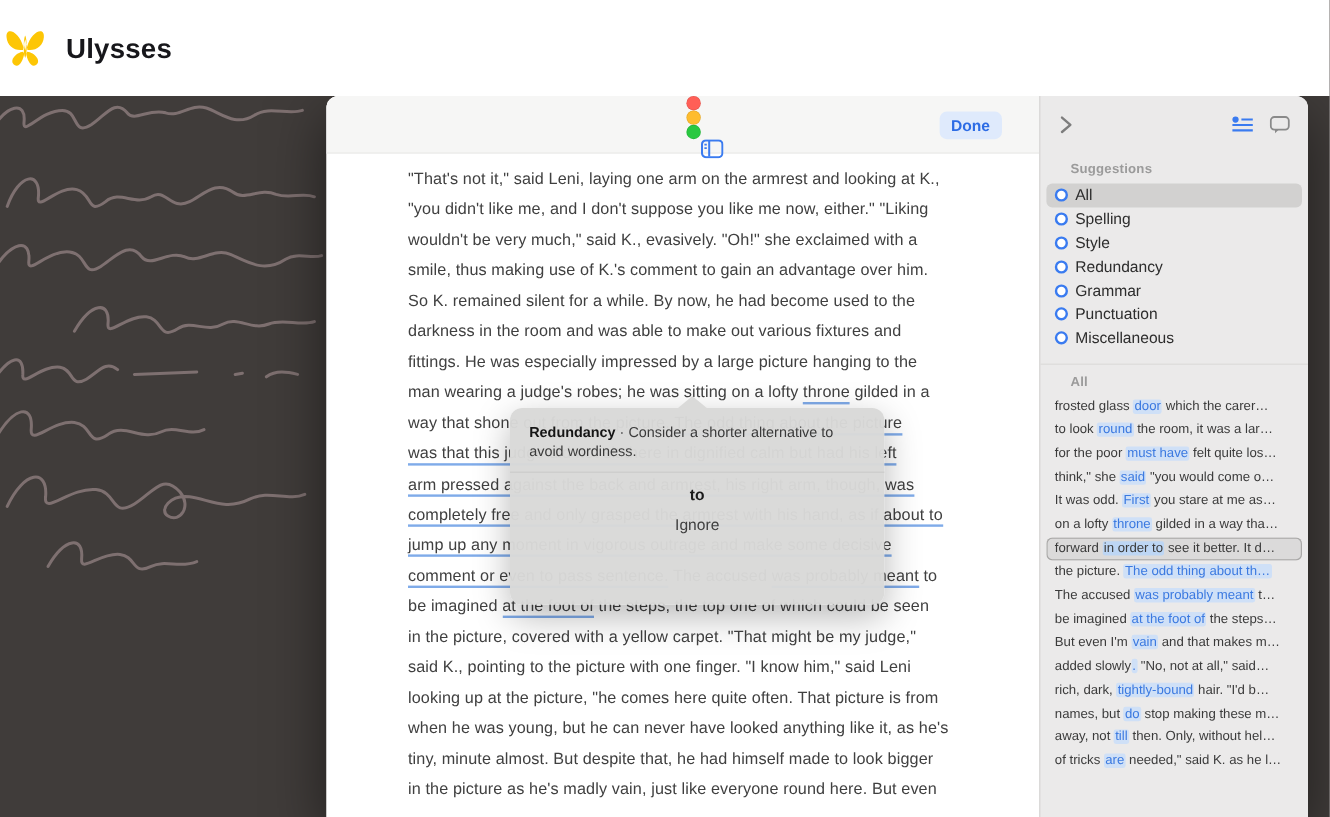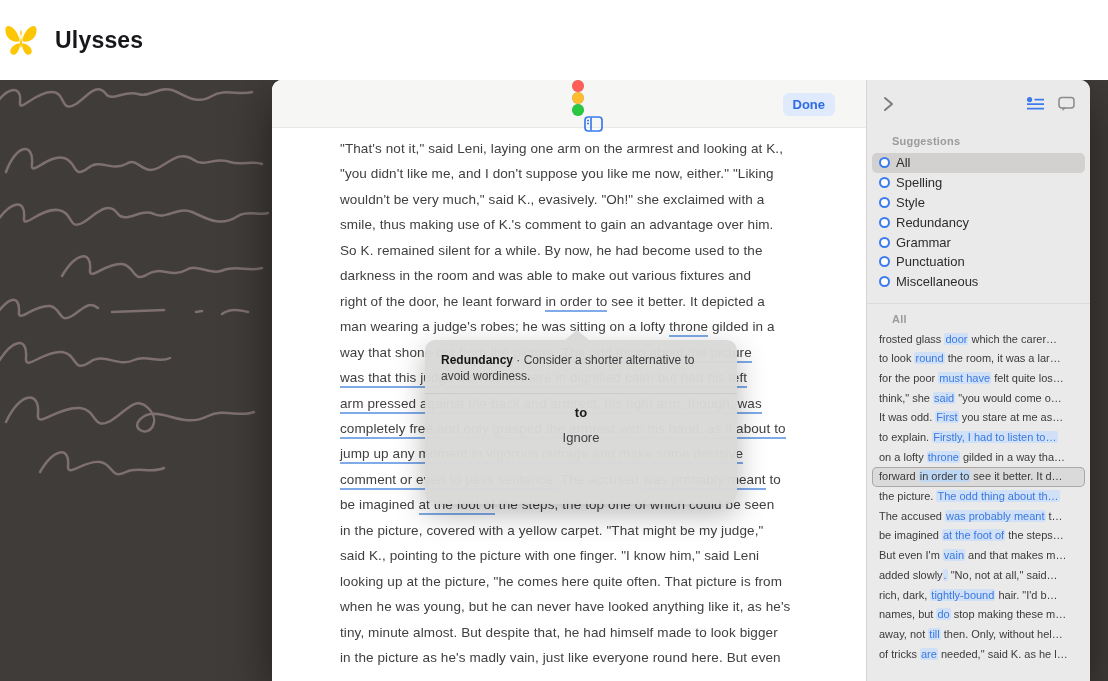--- a/index.html
+++ b/index.html
@@ -129,21 +129,21 @@
       <button class="done-btn">Done</button>
     </div>
 
     <div class="editor-text">
         <div class="tline"><span>"That's not it," said Leni, laying one arm on the armrest and looking at K.,</span></div>
         <div class="tline"><span>"you didn't like me, and I don't suppose you like me now, either." "Liking</span></div>
         <div class="tline"><span>wouldn't be very much," said K., evasively. "Oh!" she exclaimed with a</span></div>
         <div class="tline"><span>smile, thus making use of K.'s comment to gain an advantage over him.</span></div>
         <div class="tline"><span>So K. remained silent for a while. By now, he had become used to the</span></div>
         <div class="tline"><span>darkness in the room and was able to make out various fixtures and</span></div>
-        <div class="tline"><span>right of the door, he leant forward </span><span class="u">in order to</span><span> see it better. It depicted a</span></div>
+        <div class="tline"><span>fittings. He was especially impressed by a large picture hanging to the</span></div>
         <div class="tline"><span>man wearing a judge's robes; he was sitting on a lofty </span><span class="u">throne</span><span> gilded in a</span></div>
         <div class="tline"><span>way that shone out from the picture. </span><span class="u">The odd thing about the picture</span></div>
         <div class="tline"><span class="u">was that this judge did not sit there in dignified calm but had his left</span></div>
         <div class="tline"><span class="u">arm pressed against the back and armrest, his right arm, though, was</span></div>
         <div class="tline"><span class="u">completely free and only grasped the armrest with his hand, as if about to</span></div>
         <div class="tline"><span class="u">jump up any moment in vigorous outrage and make some decisive</span></div>
         <div class="tline"><span class="u">comment or even to pass sentence.</span><span> The accused </span><span class="u">was probably meant</span><span> to</span></div>
         <div class="tline"><span>be imagined </span><span class="u">at the foot of</span><span> the steps, the top one of which could be seen</span></div>
         <div class="tline"><span>in the picture, covered with a yellow carpet. "That might be my judge,"</span></div>
         <div class="tline"><span>said K., pointing to the picture with one finger. "I know him," said Leni</span></div>
@@ -219,21 +219,20 @@
       </div>
 
     <div class="sec-divider"></div>
     <div class="sb-label">All</div>
     <div class="excerpts">
         <div class="ex-row"><span>frosted glass </span><span class="b">door</span><span> which the carer…</span></div>
         <div class="ex-row"><span>to look </span><span class="b">round</span><span> the room, it was a lar…</span></div>
         <div class="ex-row"><span>for the poor </span><span class="b">must have</span><span> felt quite los…</span></div>
         <div class="ex-row"><span>think," she </span><span class="b">said</span><span> "you would come o…</span></div>
         <div class="ex-row"><span>It was odd. </span><span class="b">First</span><span> you stare at me as…</span></div>
-        <div class="ex-row"><span>to explain. </span><span class="b">Firstly, I had to listen to…</span></div>
         <div class="ex-row"><span>on a lofty </span><span class="b">throne</span><span> gilded in a way tha…</span></div>
         <div class="ex-row selected"><span>forward </span><span class="hl">in order to</span><span> see it better. It d…</span></div>
         <div class="ex-row"><span>the picture. </span><span class="b">The odd thing about th…</span></div>
         <div class="ex-row"><span>The accused </span><span class="b">was probably meant</span><span> t…</span></div>
         <div class="ex-row"><span>be imagined </span><span class="b">at the foot of</span><span> the steps…</span></div>
         <div class="ex-row"><span>But even I'm </span><span class="b">vain</span><span> and that makes m…</span></div>
         <div class="ex-row"><span>added slowly</span><span class="b">.</span><span> "No, not at all," said…</span></div>
         <div class="ex-row"><span>rich, dark, </span><span class="b">tightly-bound</span><span> hair. "I'd b…</span></div>
         <div class="ex-row"><span>names, but </span><span class="b">do</span><span> stop making these m…</span></div>
         <div class="ex-row"><span>away, not </span><span class="b">till</span><span> then. Only, without hel…</span></div>

